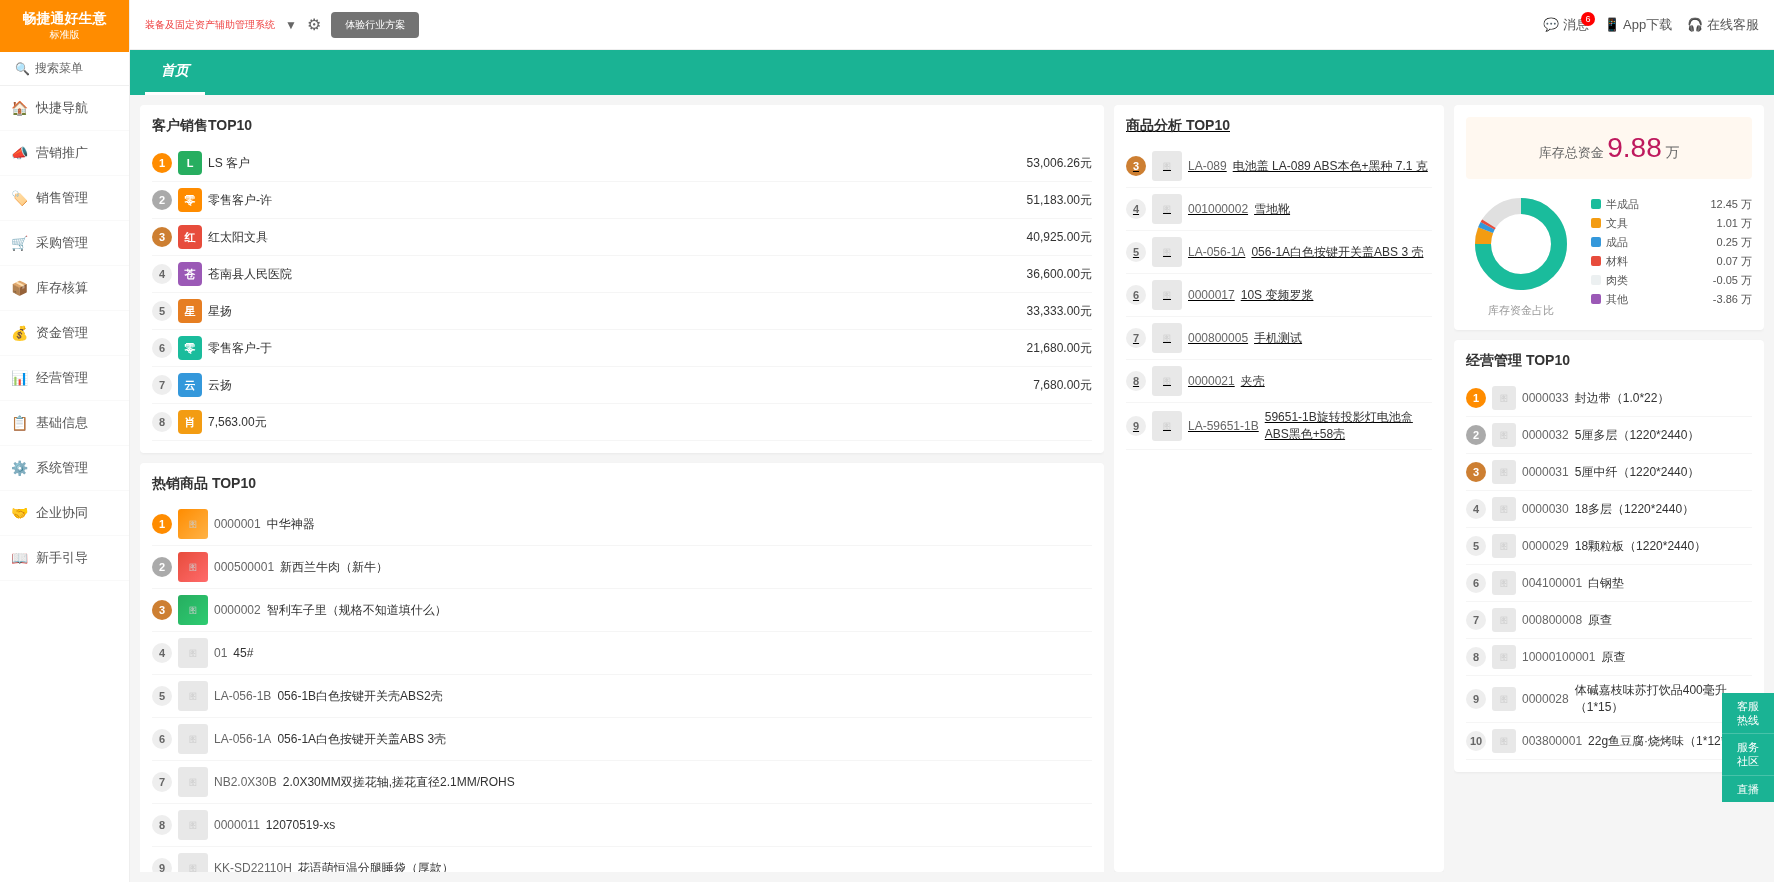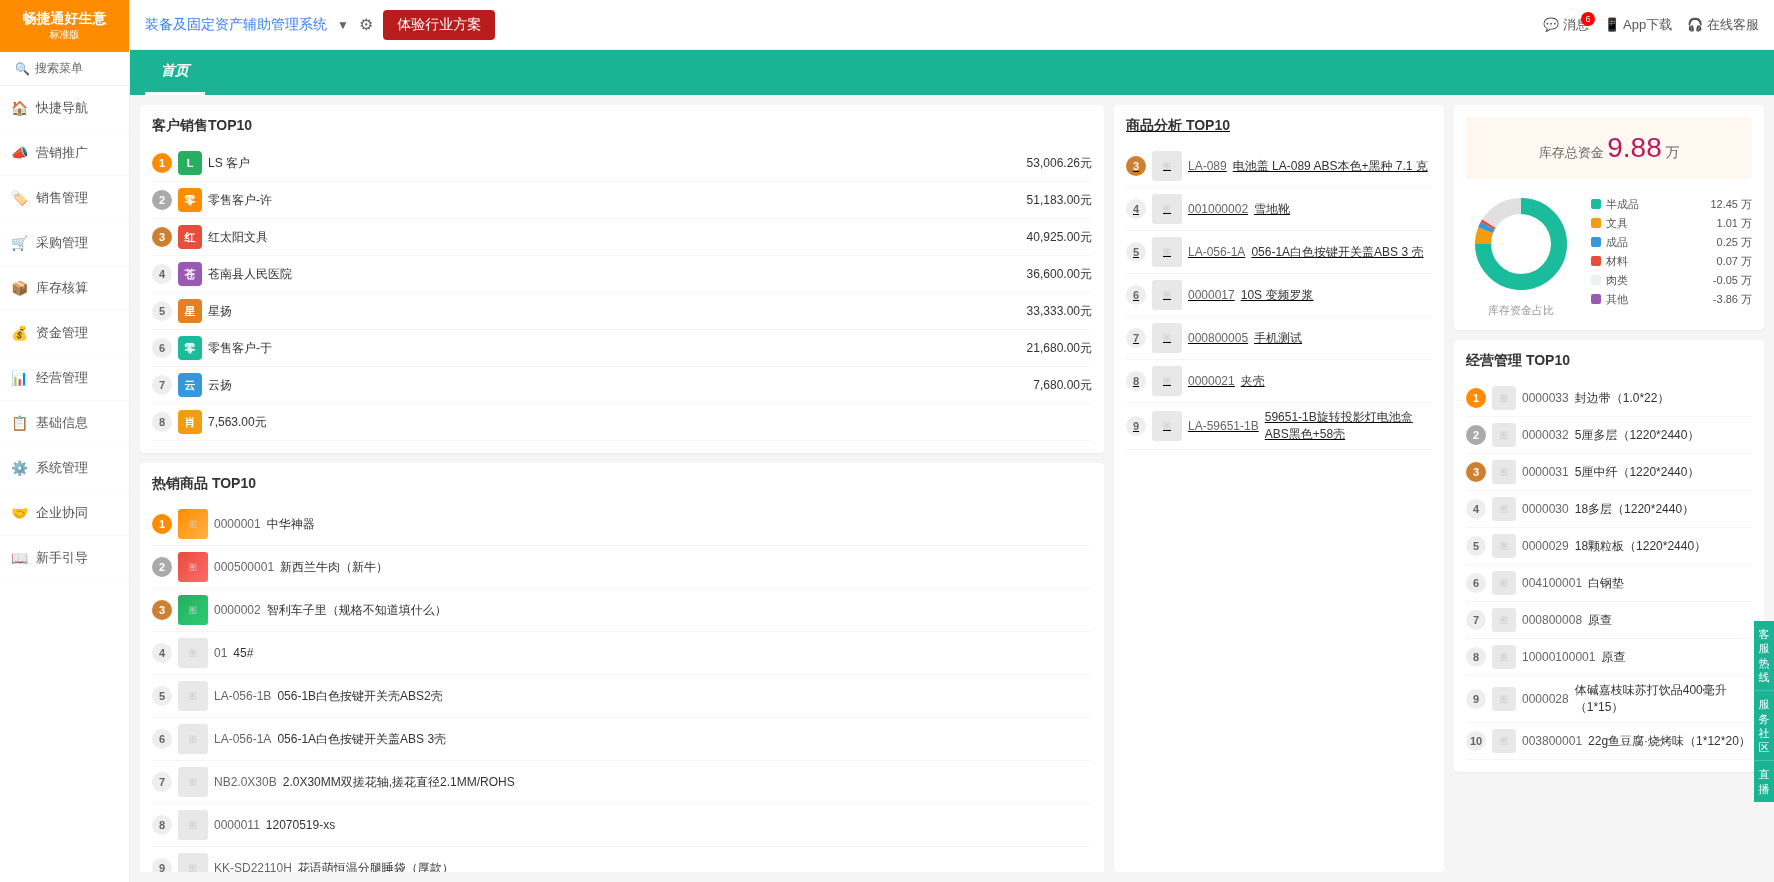--- a/index.html
+++ b/index.html
@@ -61,31 +61,31 @@
     .topbar {
       height: 50px;
       background: #fff;
       display: flex;
       align-items: center;
       padding: 0 15px;
       border-bottom: 1px solid #eee;
       justify-content: space-between;
     }
     .topbar-left { display: flex; align-items: center; gap: 10px; }
-    .topbar-title { font-size: 14px; color: #3b82f6; }
+    .topbar-title { font-size: 10px; color: #ef4444; }
     .topbar-dropdown { font-size: 12px; color: #666; cursor: pointer; }
     .topbar-gear { color: #666; cursor: pointer; font-size: 16px; }
     .topbar-btn {
-      background: #b91c1c;
+      background: #737373;
       color: #fff;
       border: none;
       padding: 6px 14px;
       border-radius: 4px;
       cursor: pointer;
-      font-size: 14px;
+      font-size: 10px;
     }
     .topbar-right { display: flex; align-items: center; gap: 15px; color: #555; font-size: 13px; }
     .topbar-badge { position: relative; display: inline-block; }
     .badge-dot {
       position: absolute;
       top: -4px;
       right: -6px;
       background: #f00;
       color: #fff;
       border-radius: 50%;
@@ -304,21 +304,21 @@
       position: fixed;
       right: 0;
       bottom: 80px;
       display: flex;
       flex-direction: column;
       z-index: 1000;
     }
     .float-btn {
       background: #1ab394;
       color: #fff;
-      width: 20px;
+      width: 52px;
       padding: 6px 4px;
       text-align: center;
       font-size: 11px;
       cursor: pointer;
       border-bottom: 1px solid rgba(255,255,255,0.2);
       line-height: 1.3;
     }
     .float-btn:last-child { border-bottom: none; }
   </style>
 </head>

